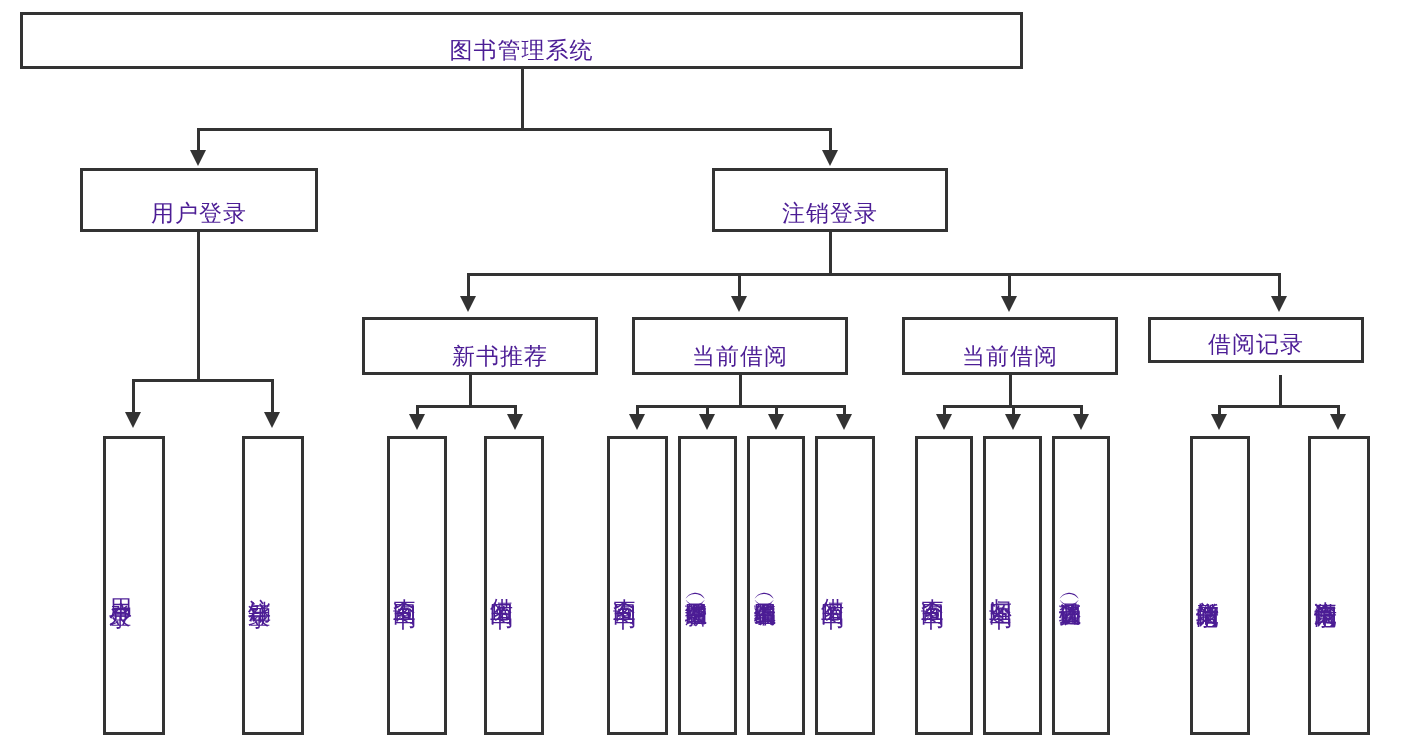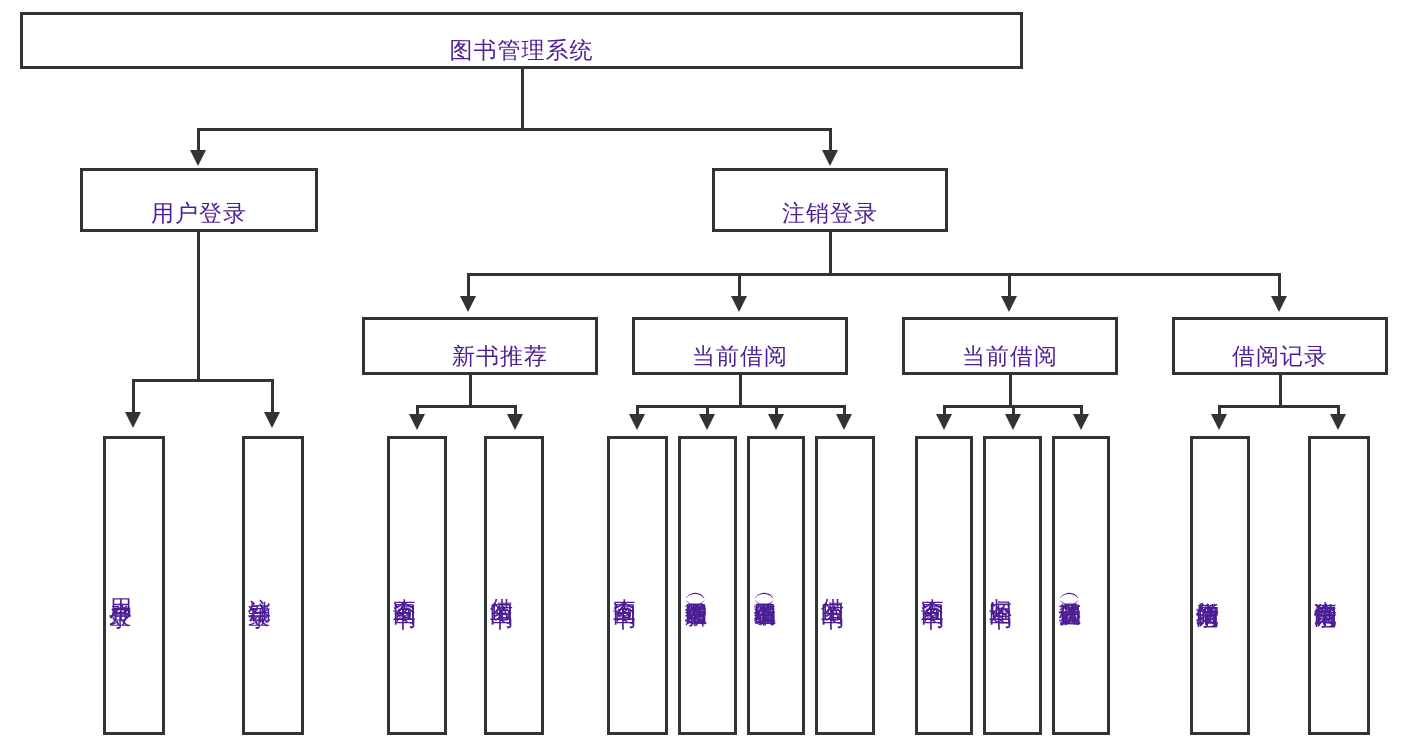--- a/index.html
+++ b/index.html
@@ -147,21 +147,21 @@
 
   <div class="node horiz" style="left:362px; top:317px; width:236px; height:58px;padding-left:40px;">
     <span class="lbl">新书推荐</span>
   </div>
   <div class="node horiz" style="left:632px; top:317px; width:216px; height:58px;">
     <span class="lbl">当前借阅</span>
   </div>
   <div class="node horiz" style="left:902px; top:317px; width:216px; height:58px;">
     <span class="lbl">当前借阅</span>
   </div>
-  <div class="node horiz" style="left:1172px; top:317px; width:216px; height:58px;">
+  <div class="node horiz" style="left:1148px; top:317px; width:216px; height:46px;">
     <span class="lbl">借阅记录</span>
   </div>
 
   <div class="node vert" style="left:103px; top:436px; width:62px; height:299px;">
     <span class="lbl">用户登录</span>
   </div>
   <div class="node vert" style="left:242px; top:436px; width:62px; height:299px;">
     <span class="lbl">注销登录</span>
   </div>
 

